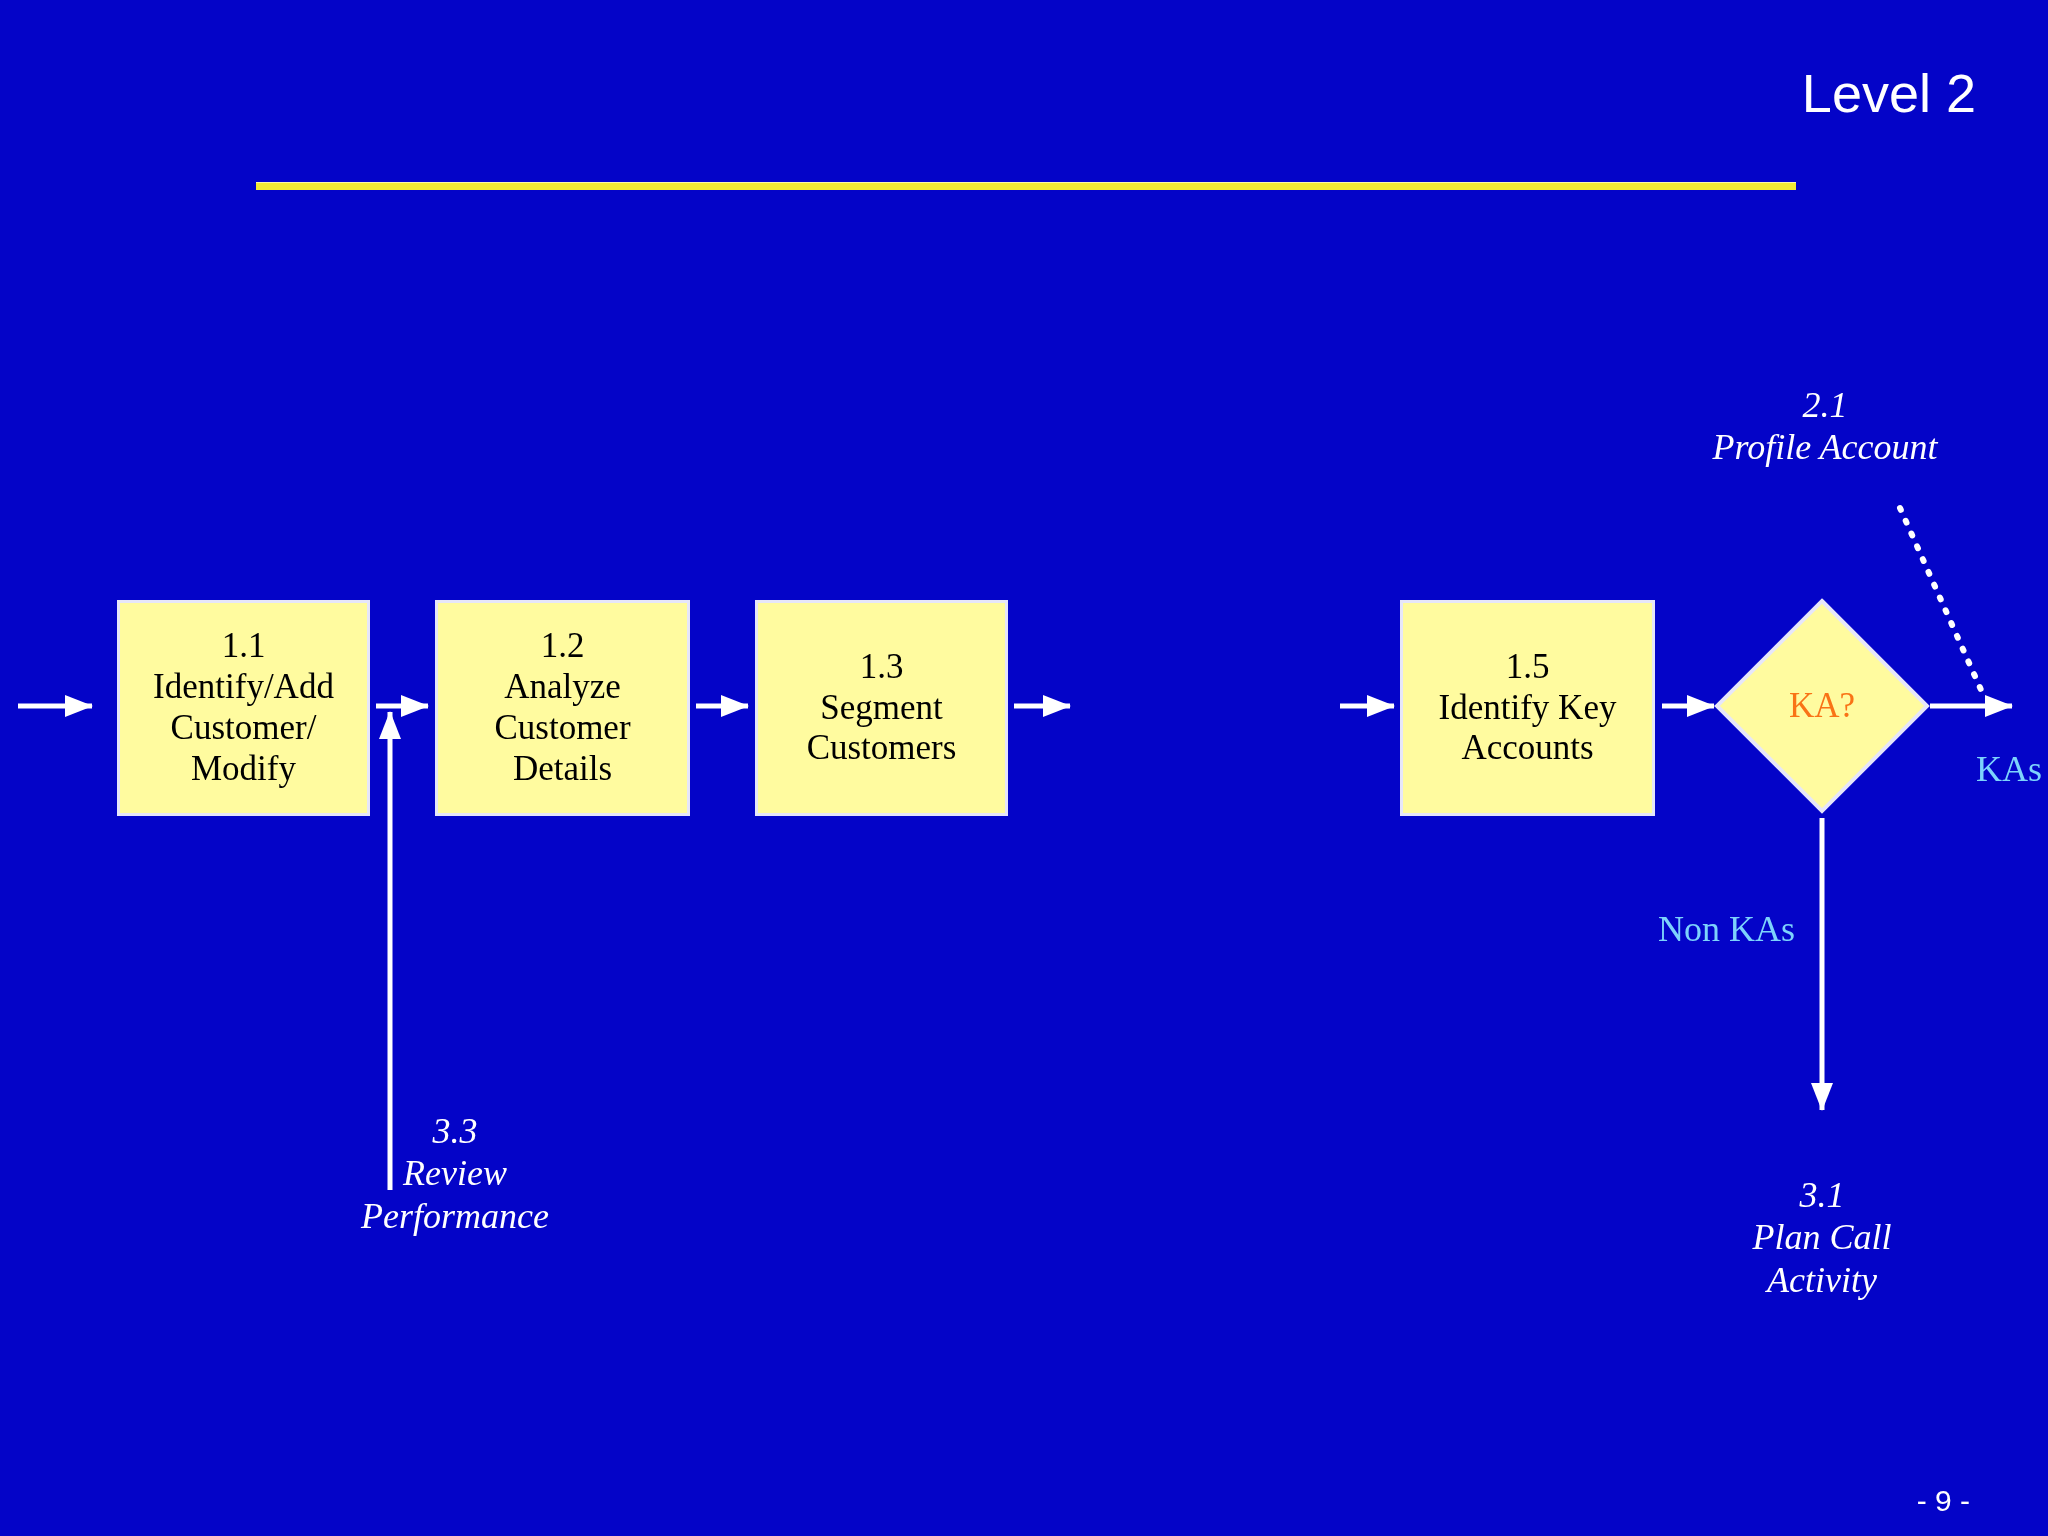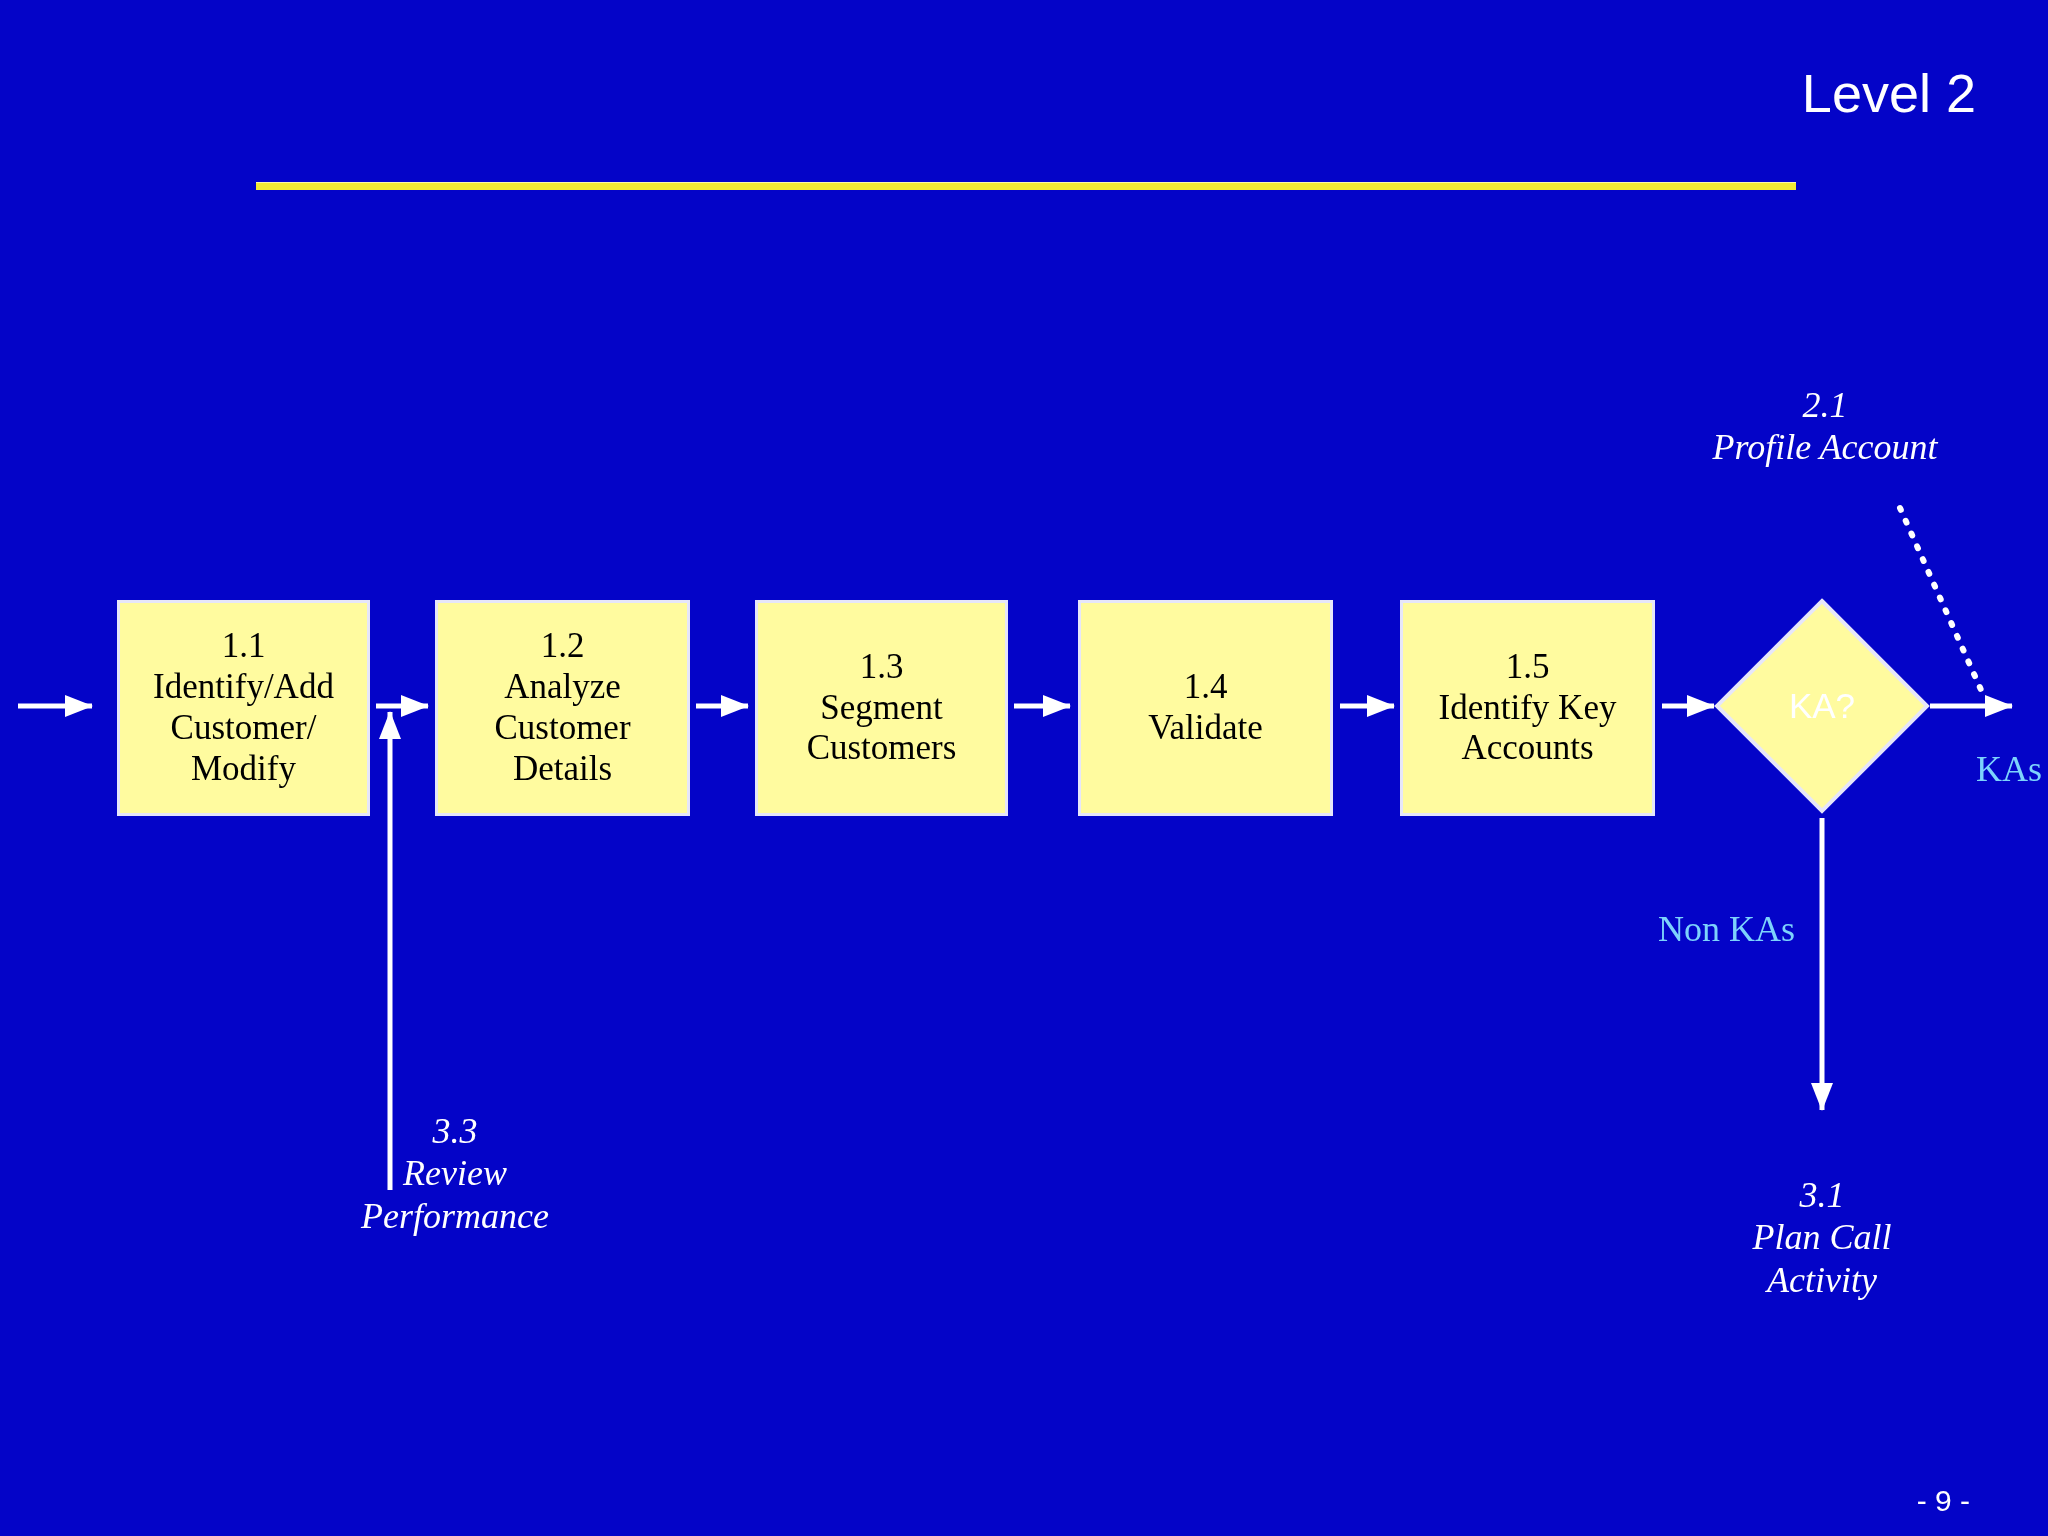--- a/index.html
+++ b/index.html
@@ -76,23 +76,23 @@
     left: 0; top: 0;
     width: 100%; height: 100%;
   }
   .diamond-label {
     position: absolute;
     left: 0; top: 0;
     width: 100%; height: 100%;
     display: flex;
     align-items: center;
     justify-content: center;
-    font-family: Liberation Sans, sans-serif;
+    font-family: Liberation Serif, serif;
     font-size: 35px;
-    color: #ffffff;
+    color: #f97316;
   }
 
   
   #connectors {
     position: absolute;
     left: 0; top: 0;
     width: 2048px;
     height: 1536px;
     pointer-events: none;
   }
@@ -201,24 +201,20 @@
     <span class="pline">Customer</span>
     <span class="pline">Details</span>
   </div>
 
   <div class="pbox" style="left:755px; top:600px; width:253px; height:216px;">
     <span class="pline">1.3</span>
     <span class="pline">Segment</span>
     <span class="pline">Customers</span>
   </div>
 
-  <div class="pbox" style="left:1078px; top:600px; width:255px; height:216px;">
-    <span class="pline">1.4</span>
-    <span class="pline">Validate</span>
-  </div>
 
   <div class="pbox" style="left:1400px; top:600px; width:255px; height:216px;">
     <span class="pline">1.5</span>
     <span class="pline">Identify Key</span>
     <span class="pline">Accounts</span>
   </div>
 
   <div class="diamond-wrap" style="left:1714px; top:598px; width:216px; height:216px;">
     <svg class="diamond-shape" viewBox="0 0 216 216" xmlns="http://www.w3.org/2000/svg">
       <polygon points="108,3 213,108 108,213 3,108" fill="#fffb9f" stroke="#e6e6fa" stroke-width="4"></polygon>

